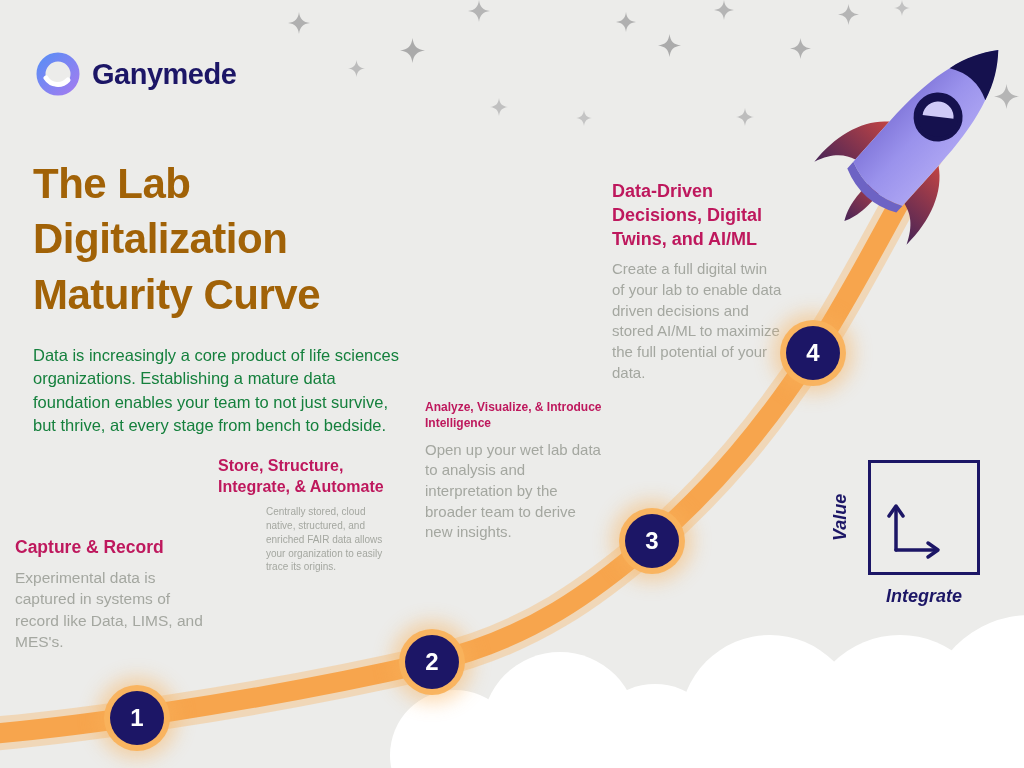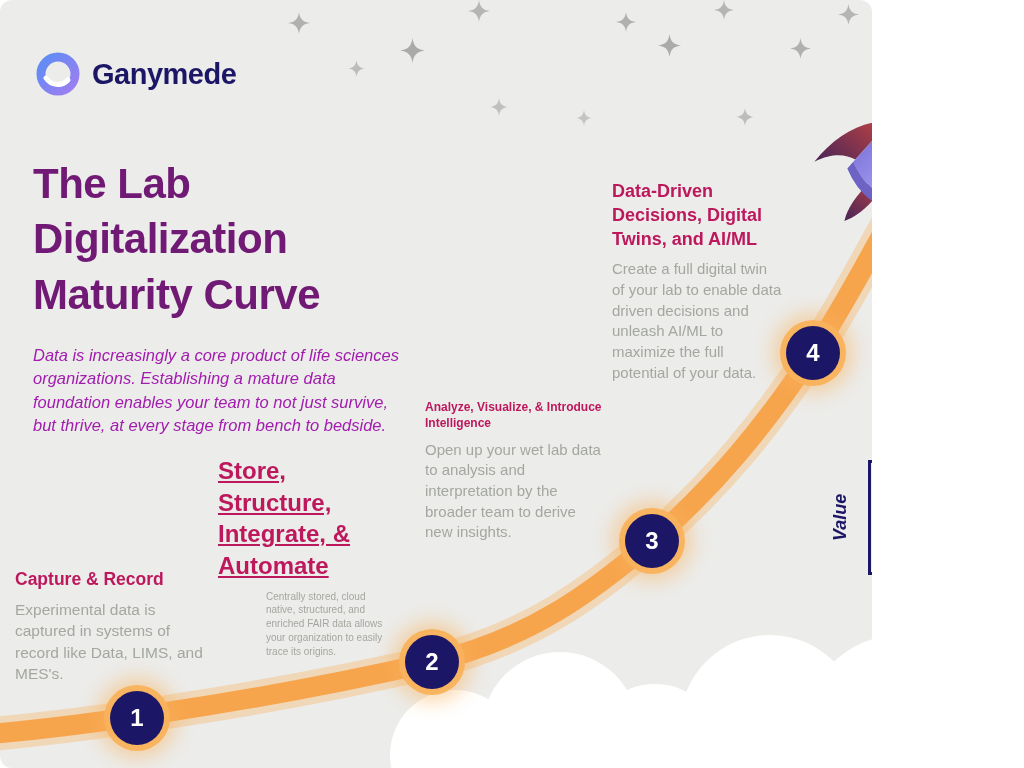--- a/index.html
+++ b/index.html
@@ -1,53 +1,53 @@
 <!DOCTYPE html>
 <html><head>
 <meta charset="utf-8">
 <style>
   * { margin:0; padding:0; box-sizing:border-box; }
   html,body { width:1024px; height:768px; }
   body { font-family:"Liberation Sans", sans-serif; }
   .canvas {
-    position:relative; width:872px; height:768px;
-    background:#ececea; overflow:hidden;border-radius:12px;
+    position:relative; width:1024px; height:768px;
+    background:#ececea; overflow:hidden;
   }
   
   .stars-layer { position:absolute; inset:0; z-index:1; }
   .star { position:absolute; z-index:1; }
   .clouds { position:absolute; inset:0; z-index:2; }
   .cloud-puff { position:absolute; background:#ffffff; border-radius:50%; }
   .cloud-base { position:absolute; background:#ffffff; }
   .curve-layer { position:absolute; inset:0; z-index:3; }
   .rocket-wrap { position:absolute; left:802px; top:-6px; width:236px; height:286px; z-index:4; }
 
   
   .logo { position:absolute; left:36px; top:52px; display:flex; align-items:center; gap:12px; z-index:5; }
   .logo-text { font-size:29px; font-weight:700; color:#1c1666; letter-spacing:-0.5px; }
 
   
   .title {
     position:absolute; left:33px; top:156px; width:350px; z-index:5;
-    font-size:42px; line-height:1.32; font-weight:800; color:#701a75; letter-spacing:-0.5px;
+    font-size:42px; line-height:1.32; font-weight:800; color:#a16207; letter-spacing:-0.5px;
   }
   .intro {
     position:absolute; left:33px; top:344px; width:370px; z-index:5;
-    font-size:16.5px; line-height:1.42; color:#a21caf;font-style:italic;
+    font-size:16.5px; line-height:1.42; color:#15803d;
   }
 
   
   .stage { position:absolute; z-index:5; }
   .stage h3 { color:#be185d; font-weight:800; line-height:1.32; }
   .stage p  { color:#a4a7a0; line-height:1.38; margin-top:8px; }
-  .stage1 { left:15px;  top:568px; width:190px; }
+  .stage1 { left:15px;  top:536px; width:190px; }
   .stage1 h3 { font-size:17.5px; }
   .stage1 p  { font-size:15.5px; }
   .stage2 { left:218px; top:455px; width:178px; }
-  .stage2 h3 { font-size:24px;text-decoration:underline; }
+  .stage2 h3 { font-size:16px; }
   .stage2 p  { font-size:10px;margin-left:48px; }
   .stage3 { left:425px; top:400px; width:238px; }
   .stage3 h3 { font-size:12px; }
   .stage3 p  { font-size:15px; width:178px; }
   .stage4 { left:612px; top:180px; width:196px; }
   .stage4 h3 { font-size:18px; }
   .stage4 p  { font-size:15px; width:170px; }
 
   
   .badge {
@@ -206,21 +206,21 @@
   <div class="stage stage2">
     <h3>Store, Structure, Integrate, &amp; Automate</h3>
     <p>Centrally stored, cloud native, structured, and enriched FAIR data allows your organization to easily trace its origins.</p>
   </div>
   <div class="stage stage3">
     <h3>Analyze, Visualize, &amp; Introduce Intelligence</h3>
     <p>Open up your wet lab data to analysis and interpretation by the broader team to derive new insights.</p>
   </div>
   <div class="stage stage4">
     <h3>Data-Driven Decisions, Digital Twins, and AI/ML</h3>
-    <p>Create a full digital twin of your lab to enable data driven decisions and unleash AI/ML to maximize the full potential of your data.</p>
+    <p>Create a full digital twin of your lab to enable data driven decisions and stored AI/ML to maximize the full potential of your data.</p>
   </div>
 
   <div class="badge b1">
       <span>1</span>
     </div>
   <div class="badge b2">
       <span>2</span>
     </div>
   <div class="badge b3">
       <span>3</span>

